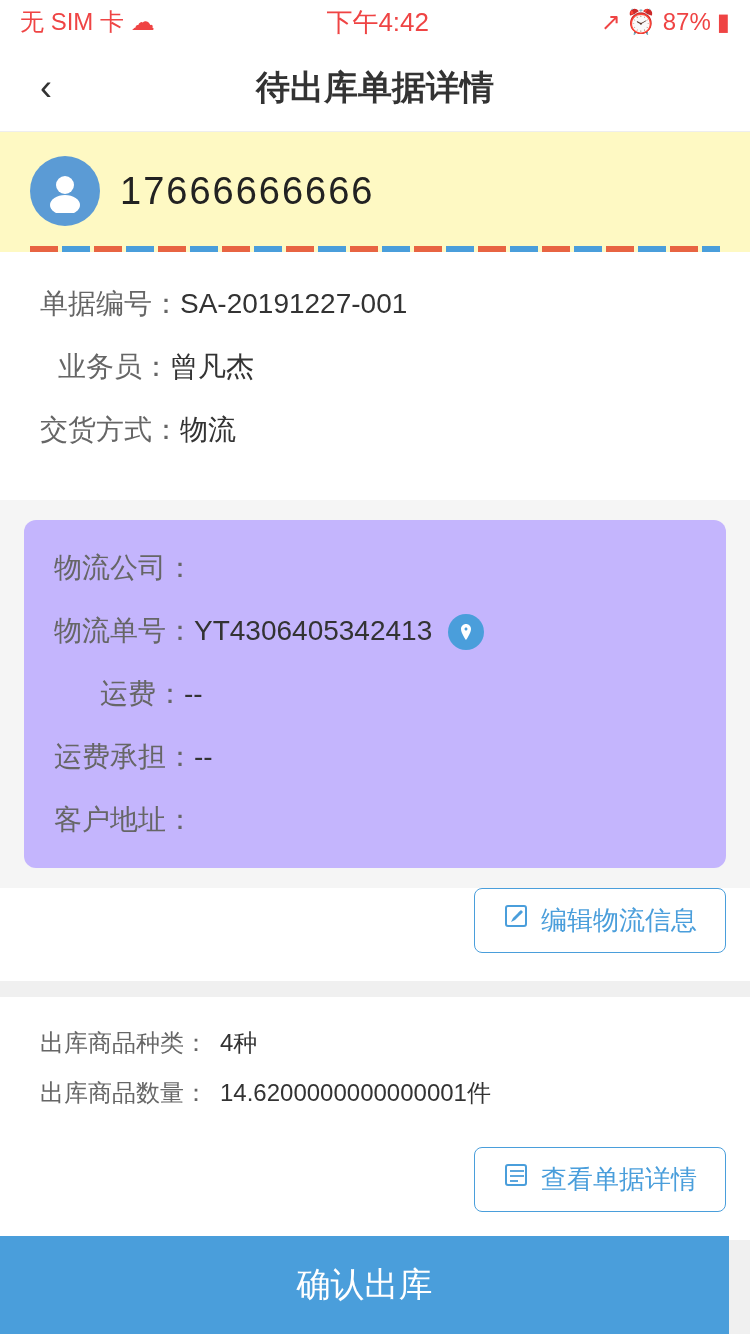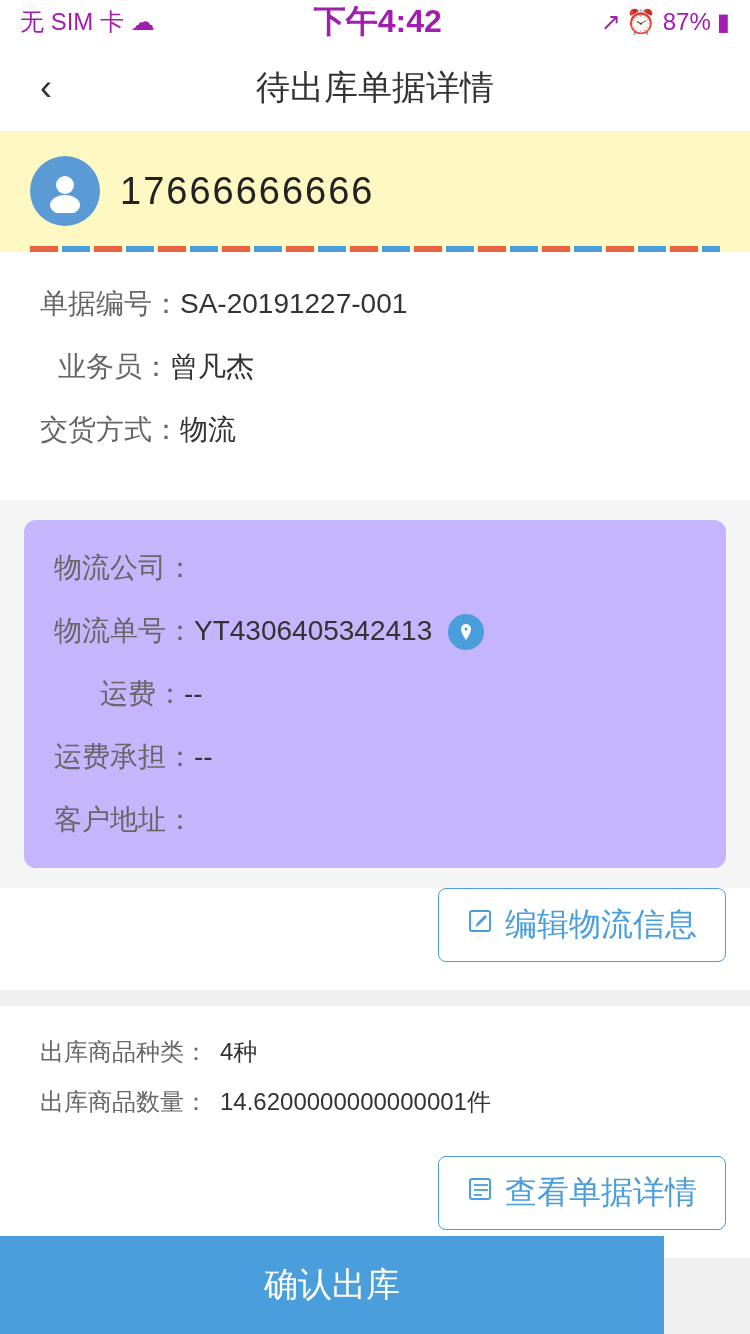--- a/index.html
+++ b/index.html
@@ -16,24 +16,24 @@
 
     
     .status-bar {
       background: #fff;
       height: 44px;
       display: flex;
       align-items: center;
       justify-content: space-between;
       padding: 0 20px;
       font-size: 24px;
-      color: #a21caf;
+      color: #ef4444;
     }
     .status-left { display: flex; align-items: center; gap: 10px; }
-    .status-center { font-size: 32px; font-weight: 700; }
+    .status-center { font-size: 26px; font-weight: 400; }
     .status-right { display: flex; align-items: center; gap: 6px; font-size: 24px; }
 
     
     .nav-bar {
       background: #fff;
       height: 88px;
       display: flex;
       align-items: center;
       padding: 0 30px;
       border-bottom: 1px solid #eee;
@@ -43,21 +43,21 @@
       font-size: 36px;
       color: #333;
       cursor: pointer;
       padding: 10px;
     }
     .nav-title {
       position: absolute;
       left: 50%;
       transform: translateX(-50%);
       font-size: 34px;
-      font-weight: 400;
+      font-weight: 700;
       color: #333;
     }
 
     
     .user-section {
       background: #fef9c3;
       padding: 24px 30px 0;
       margin-bottom: 0;
     }
     .user-row {
@@ -167,21 +167,21 @@
       justify-content: flex-end;
       padding: 0 24px 28px;
       background: #fff;
     }
     .btn-outline {
       border: 1px solid #4a9edb;
       color: #4a9edb;
       background: #fff;
       border-radius: 8px;
       padding: 14px 28px;
-      font-size: 32px;
+      font-size: 26px;
       display: flex;
       align-items: center;
       gap: 10px;
       cursor: pointer;
     }
 
     
     .section-divider {
       height: 16px;
       background: #f0f0f0;
@@ -221,21 +221,21 @@
       background: #f0f0f0;
       flex: 1;
       min-height: 200px;
     }
 
     
     .confirm-btn-wrapper {
       position: fixed;
       bottom: 0;
       left: 0;
-      width: 664px;
+      width: 729px;
       background: #4a9edb;
       padding: 26px 0;
       text-align: center;
     }
     .confirm-btn {
       background: transparent;
       border: none;
       color: #fff;
       font-size: 34px;
       font-weight: 500;

